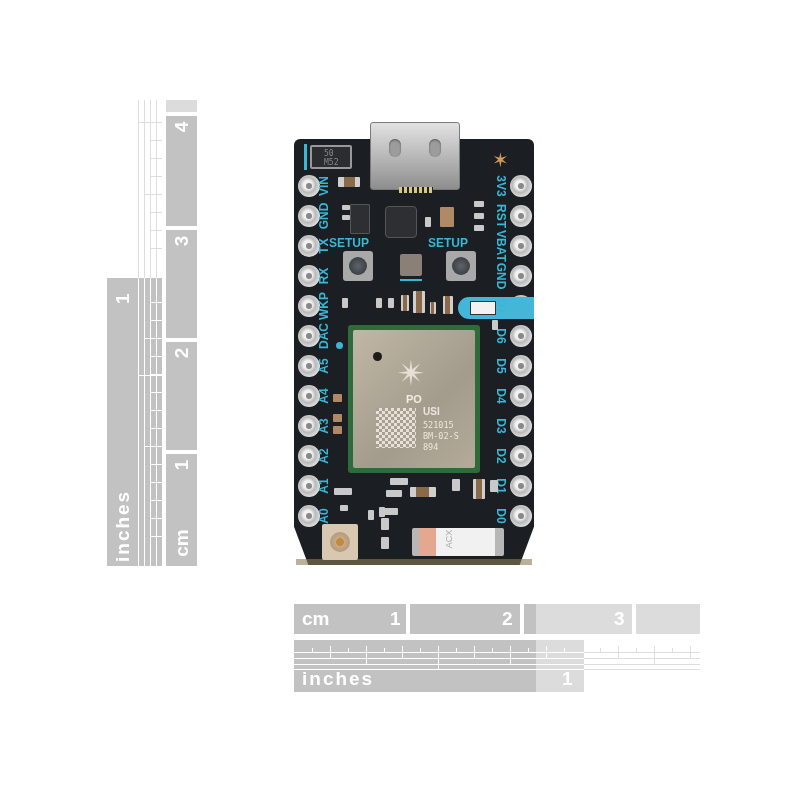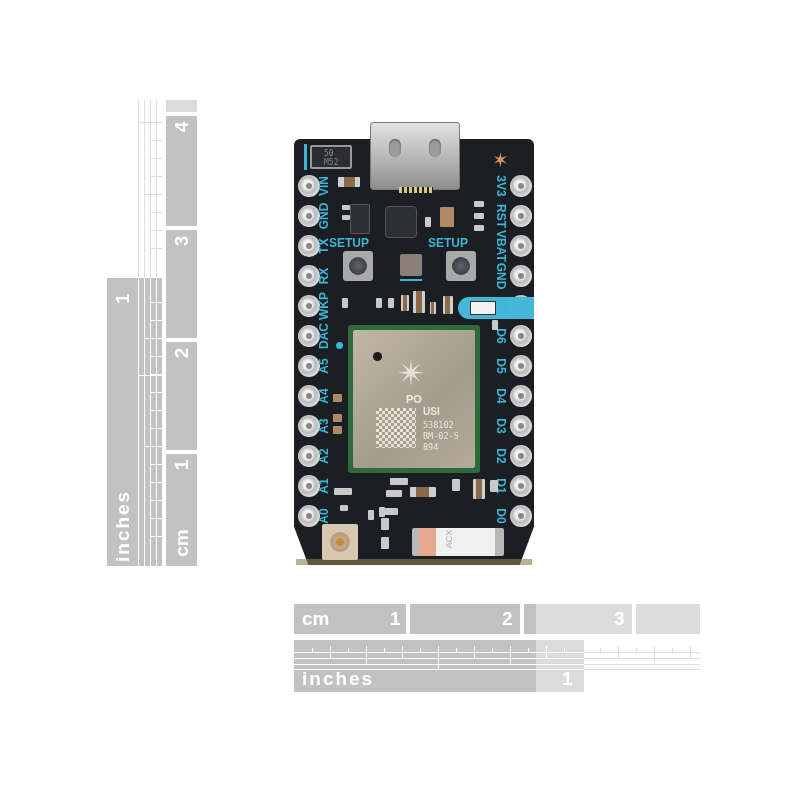--- a/index.html
+++ b/index.html
@@ -233,21 +233,21 @@
 <div class="comp tan" style="left:333px;top:426px;width:9px;height:8px;"></div>
 
 <div class="abs module">
   <div class="can">
     <div class="hole"></div>
     <div class="star">✴</div>
     <div class="po">PO</div>
     <div class="dm"></div>
     <div class="usi">USI</div>
     <div class="txt">
-      <div>538102</div>
+      <div>521015</div>
       <div>BM-02-S</div>
       <div>894</div>
     </div>
   </div>
 </div>
 
 <div class="comp" style="left:334px;top:488px;width:18px;height:7px;"></div>
 <div class="comp" style="left:390px;top:478px;width:18px;height:7px;"></div>
 <div class="comp" style="left:386px;top:490px;width:16px;height:7px;"></div>
 <div class="comp brn" style="left:410px;top:487px;width:26px;height:10px;"></div>

